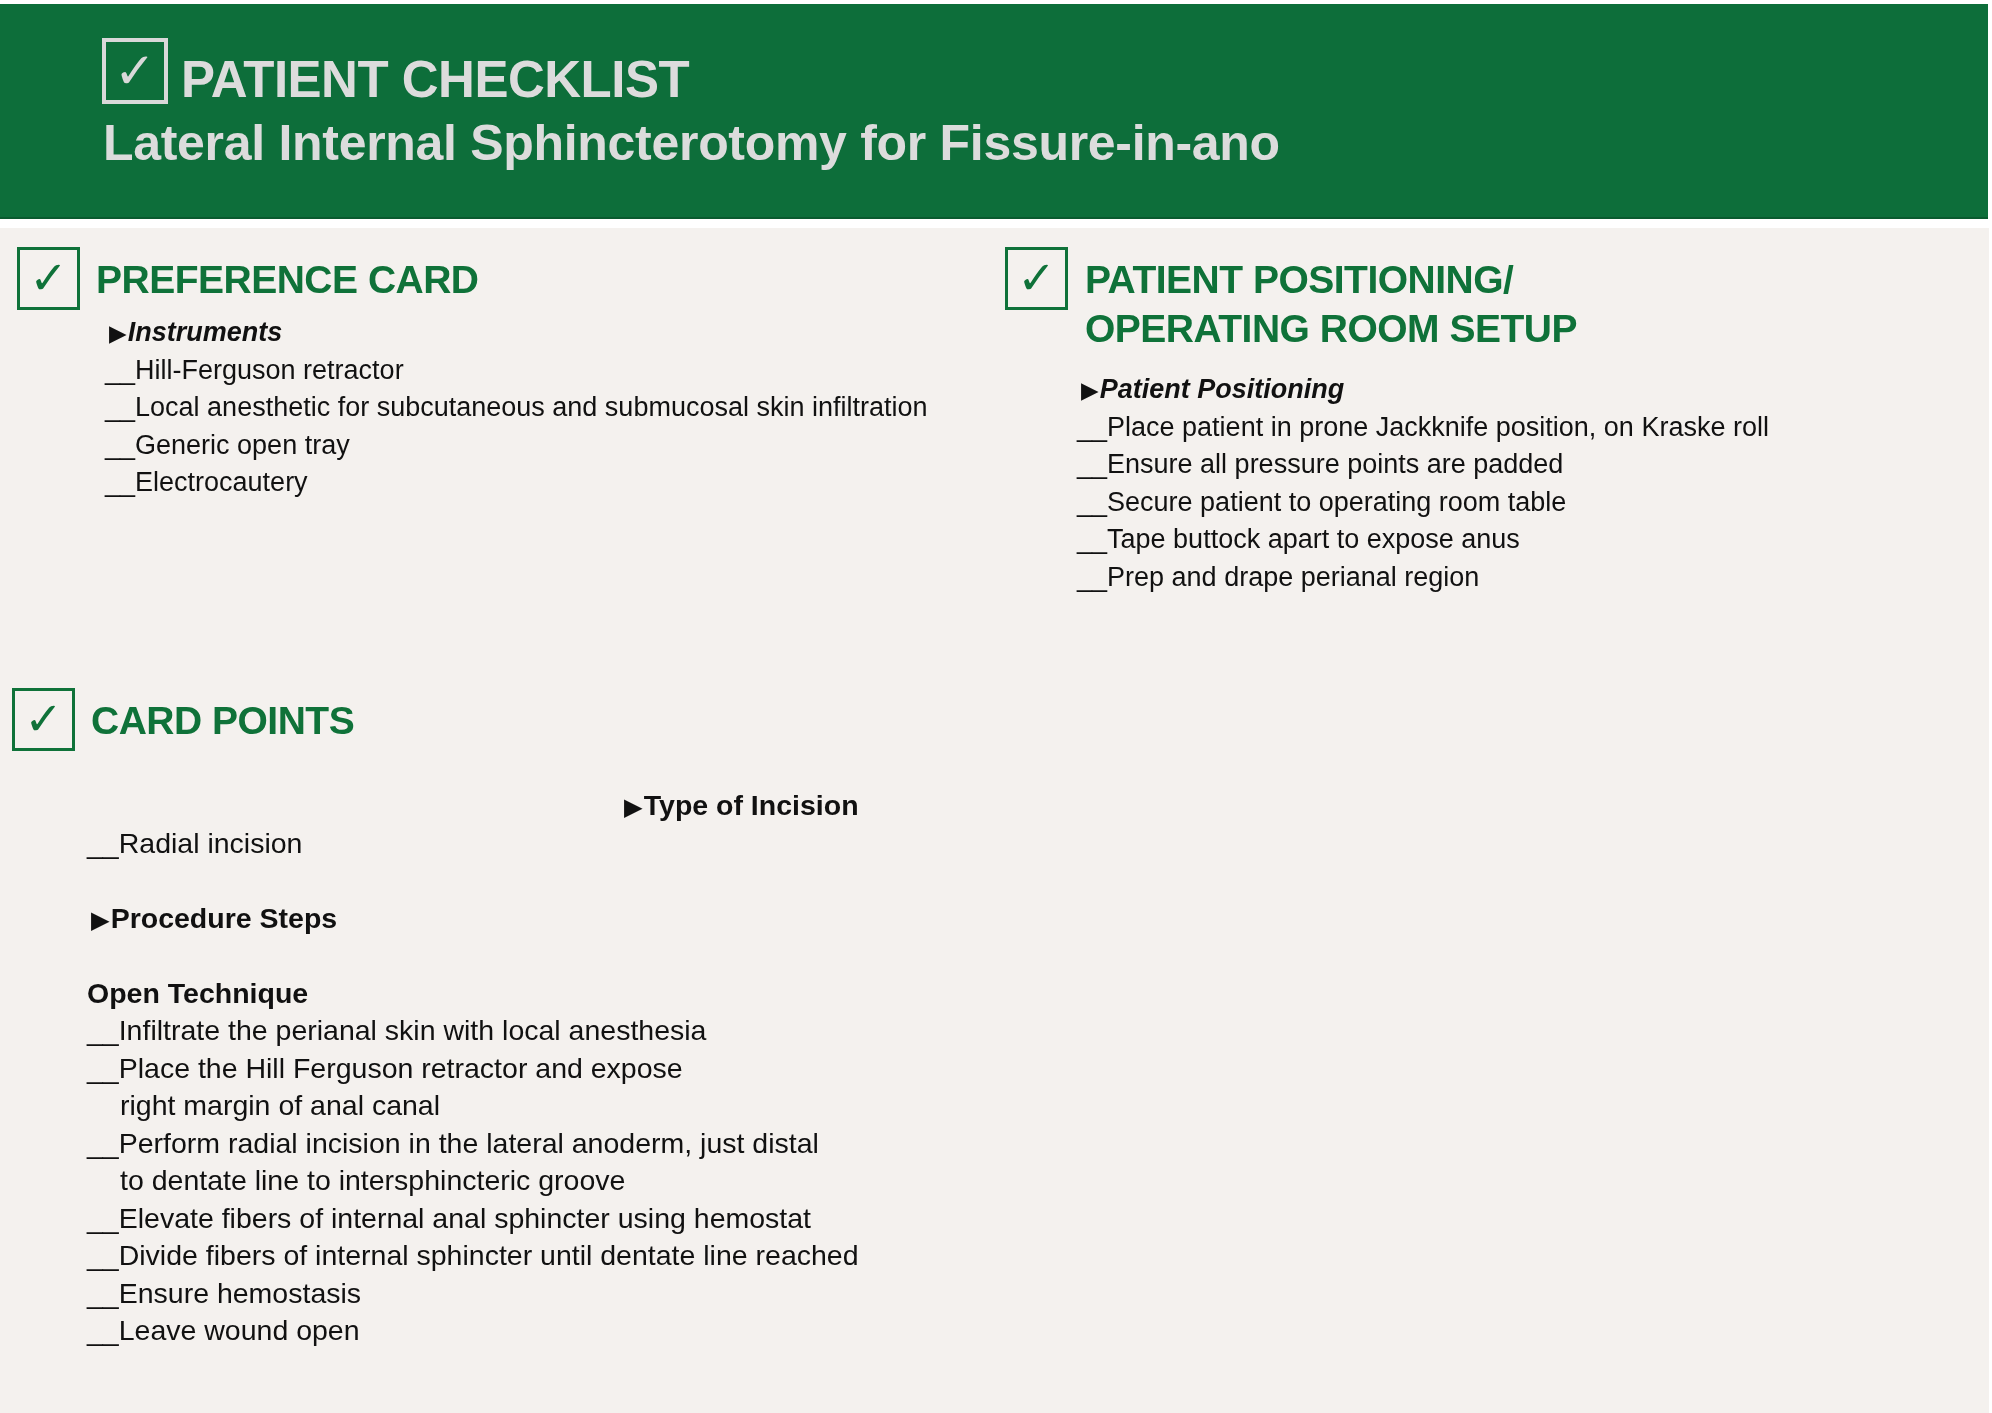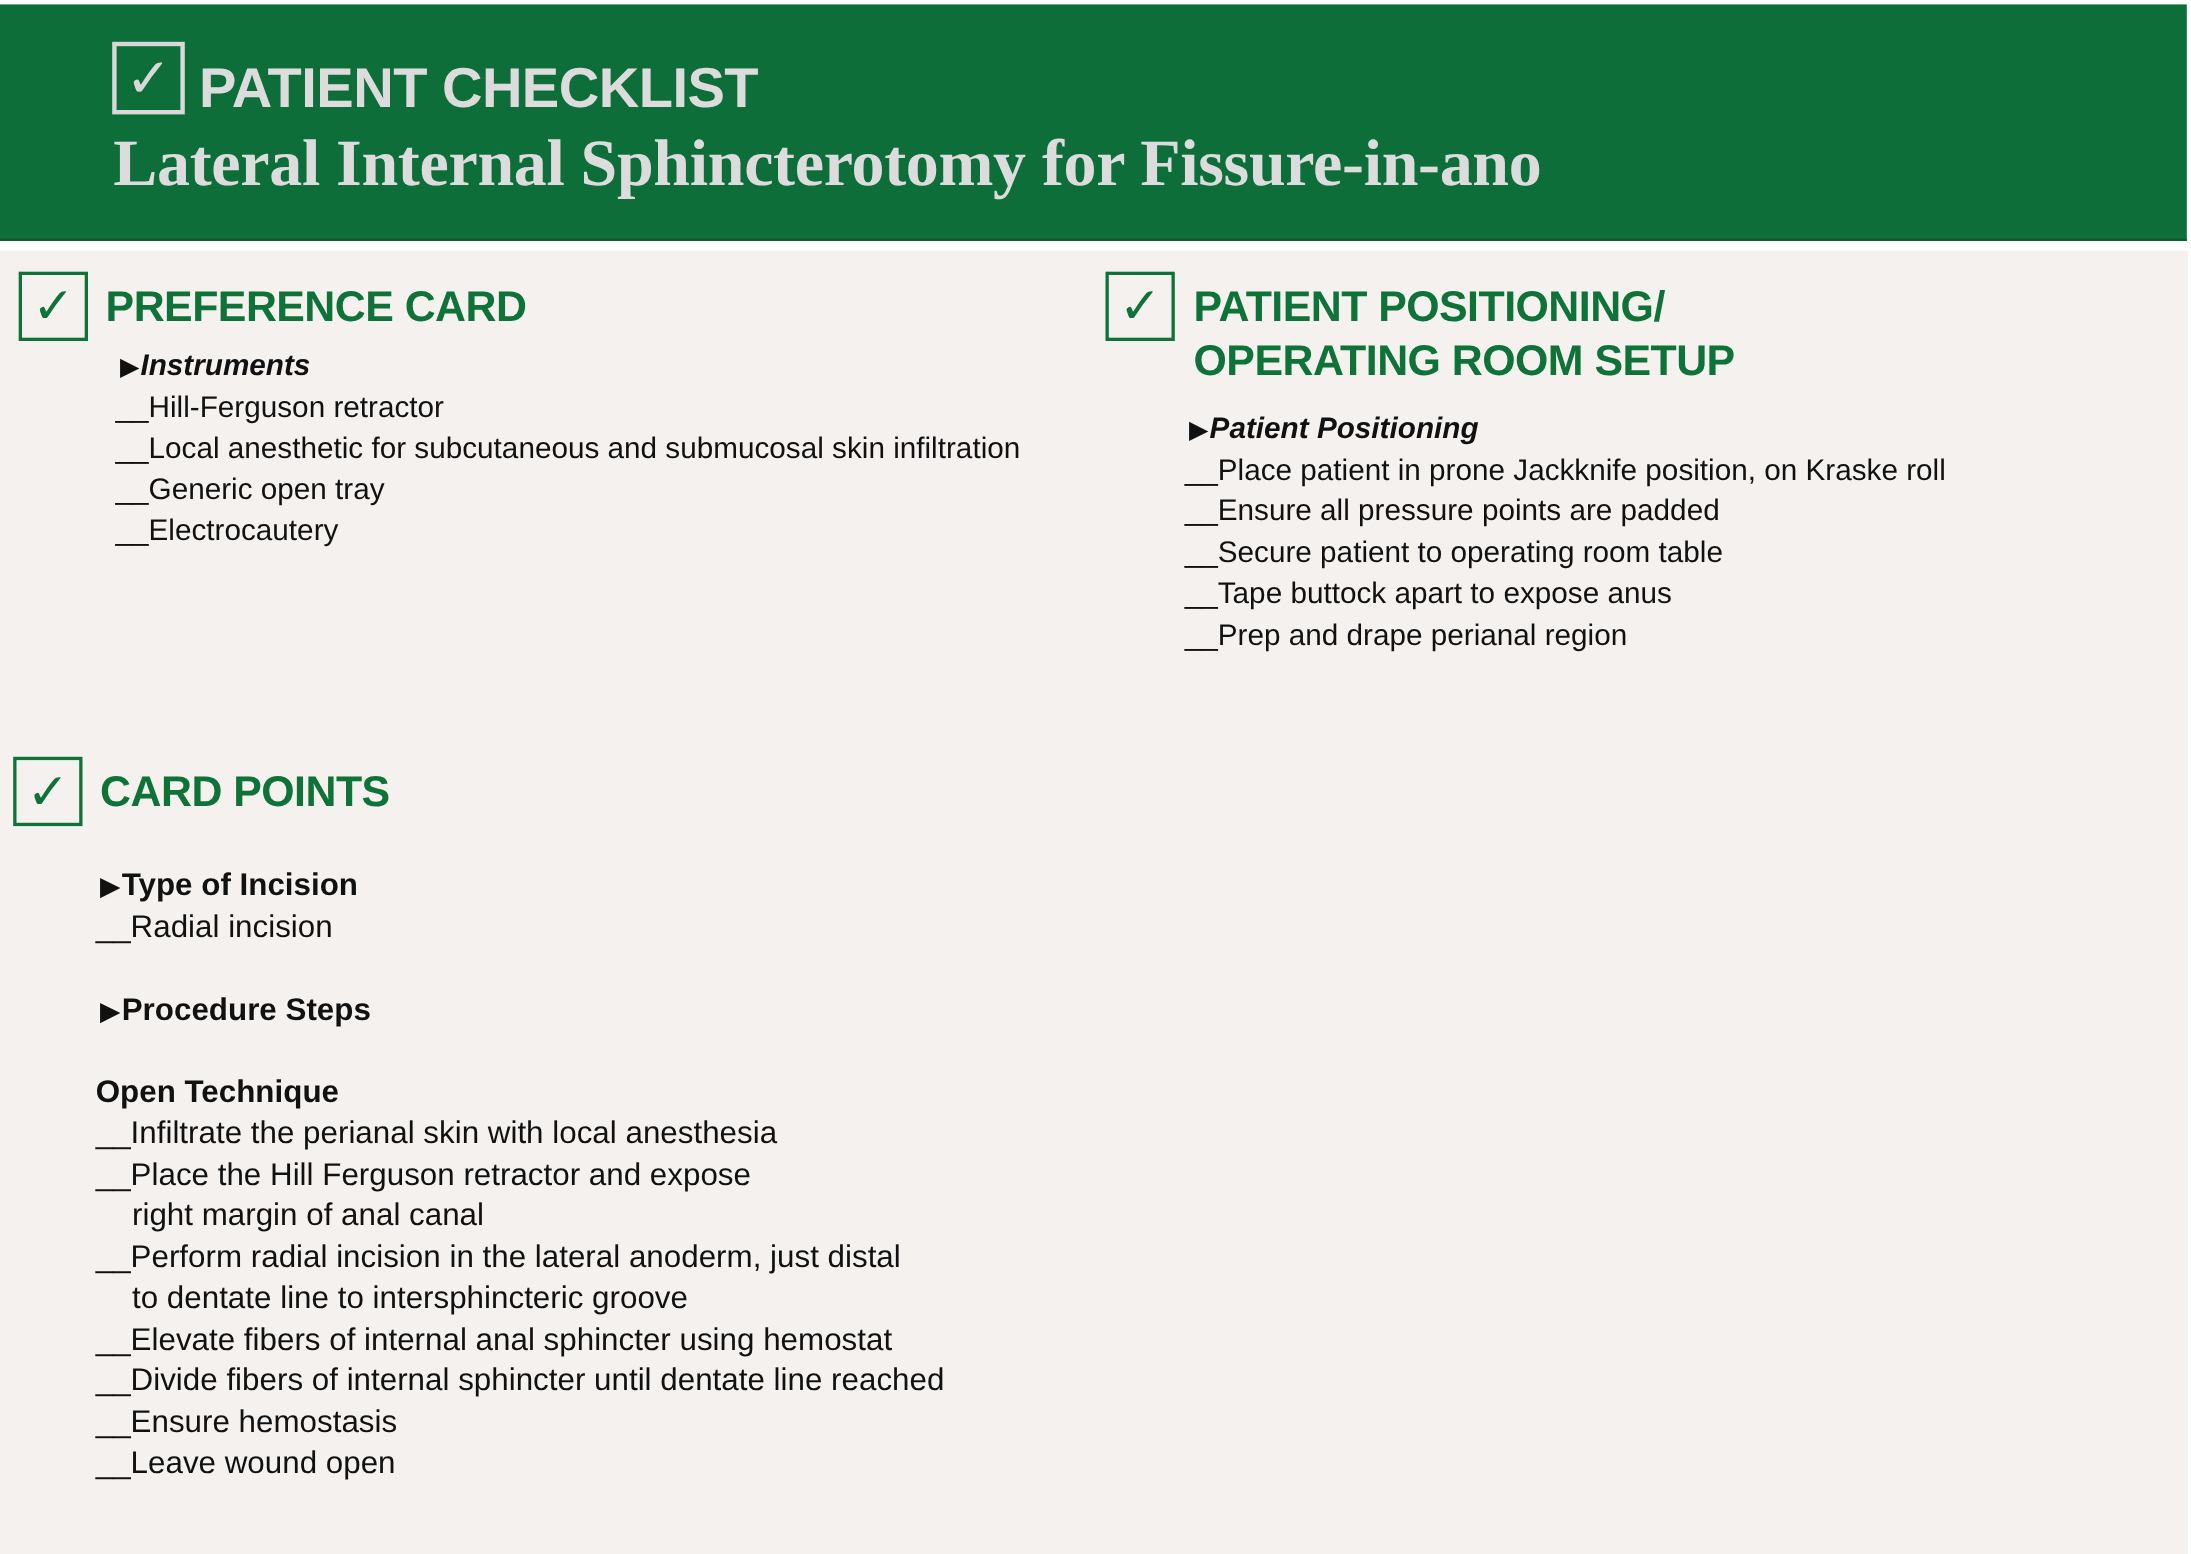--- a/index.html
+++ b/index.html
@@ -43,26 +43,25 @@
       font-size: 51px;
       font-weight: bold;
       color: #dcdcdc;
       letter-spacing: -0.5px;
       white-space: nowrap;
     }
     .header .hdr-subtitle {
       position: absolute;
       left: 103px;
       top: 110px;
-      font-size: 60px;
+      font-size: 50px;
       font-weight: bold;
       color: #dcdcdc;
       letter-spacing: -0.3px;
       white-space: nowrap;
-      font-family: Liberation Serif, serif;
     }
     .body-area {
       position: absolute;
       left: 0;
       top: 228px;
       width: 1989px;
       height: 1185px;
       background: #f4f1ee;
     }
     .section-check {
@@ -168,21 +167,21 @@
   <span class="row"><span class="blank">__</span><span>Ensure all pressure points are padded</span></span>
   <span class="row"><span class="blank">__</span><span>Secure patient to operating room table</span></span>
   <span class="row"><span class="blank">__</span><span>Tape buttock apart to expose anus</span></span>
   <span class="row"><span class="blank">__</span><span>Prep and drape perianal region</span></span>
 </div>
 
 <div class="section-check" style="left:12px; top:688px;">✓</div>
 <div class="section-title" style="left:91px; top:696px;">CARD POINTS</div>
 
 <div class="list nodal-list">
-  <span class="row sub-heading" style="padding-left:4px;">
+  <span class="row sub-heading" style="padding-left:4px;text-align:right;">
     <span class="tri">▶</span><span>Type of Incision</span>
   </span>
   <span class="row"><span class="blank">__</span><span>Radial incision</span></span>
   <span class="gap"></span>
   <span class="row sub-heading" style="padding-left:4px;">
     <span class="tri">▶</span><span>Procedure Steps</span>
   </span>
   <span class="gap"></span>
   <span class="row sub-heading">Open Technique</span>
 

